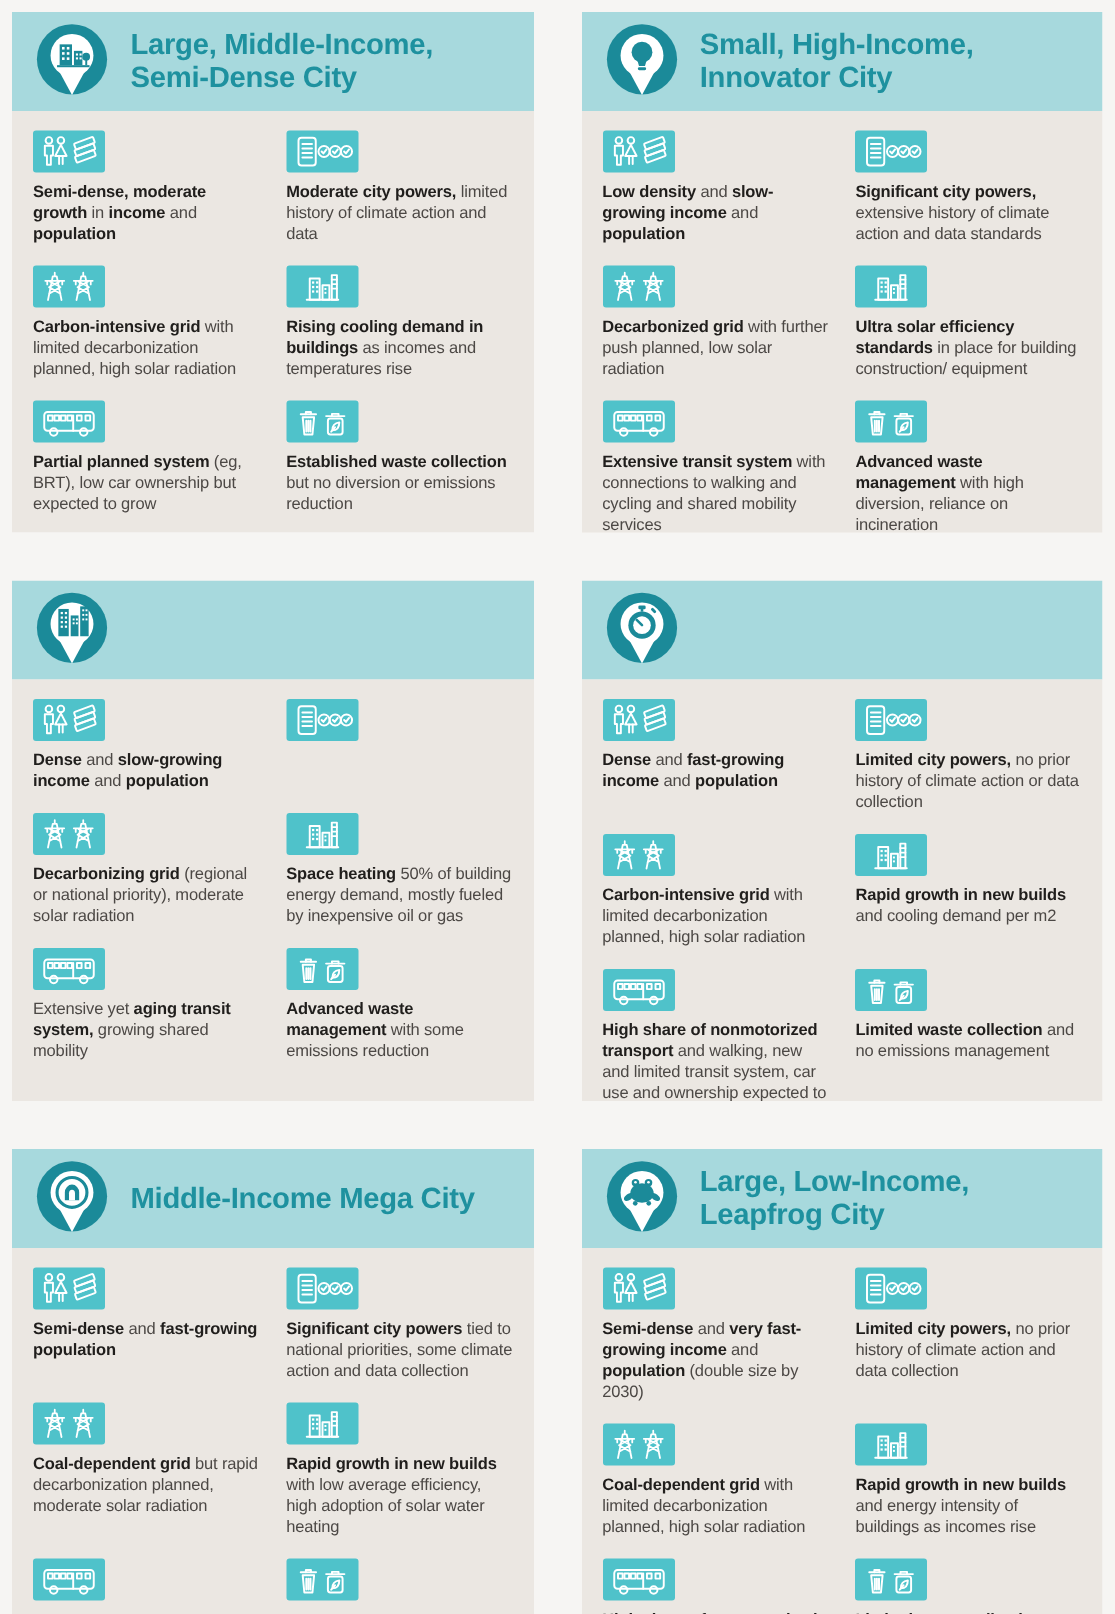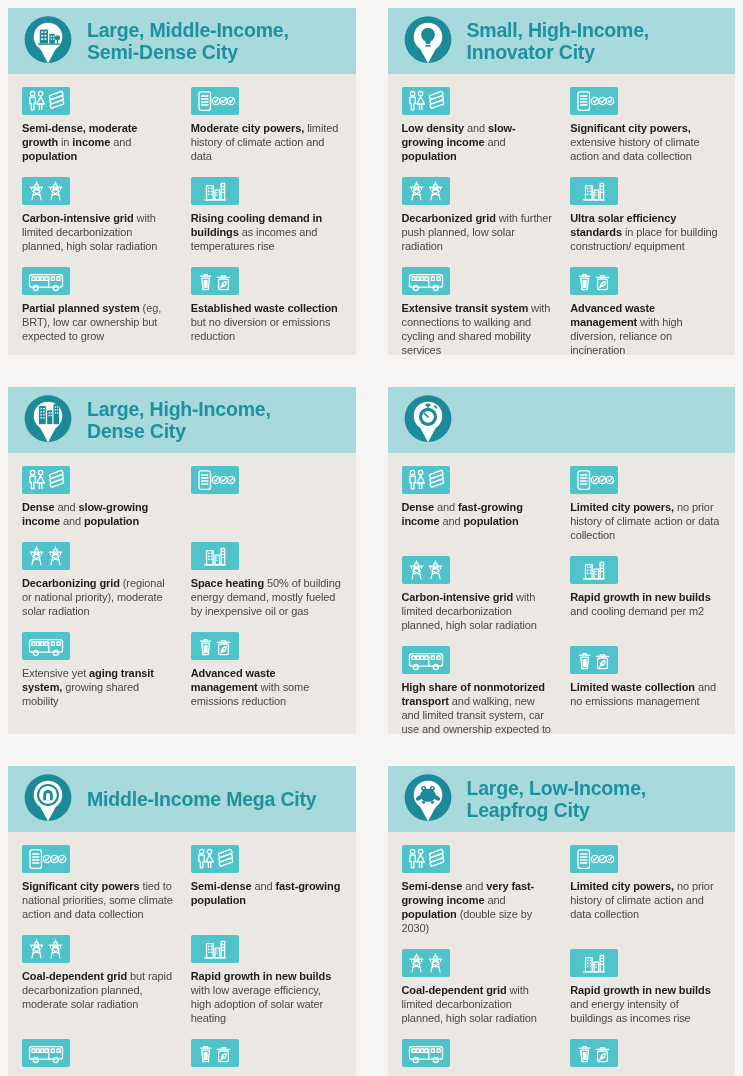--- a/index.html
+++ b/index.html
@@ -261,21 +261,21 @@
       <path d="M10.6 9 H17 M10.6 12 H17 M10.6 15 H17 M10.6 18 H17"></path>
       <circle cx="25" cy="14" r="3.7"></circle>
                 <path d="M23.4 14 l1.2 1.3 2.1-2.7"></path>
       <circle cx="32.5" cy="14" r="3.7"></circle>
                 <path d="M30.9 14 l1.2 1.3 2.1-2.7"></path>
       <circle cx="40" cy="14" r="3.7"></circle>
                 <path d="M38.4 14 l1.2 1.3 2.1-2.7"></path>
     </g>
             </svg>
           </span>
-          <p><b>Significant city powers,</b><span> extensive history of climate action and data collection</span></p>
+          <p><b>Significant city powers,</b><span> extensive history of climate action and data standards</span></p>
         </div>
         <div class="item">
           <span class="badge">
             <svg viewBox="0 0 48 28" width="48" height="28" aria-hidden="true">
     <g stroke="#ffffff" stroke-width="1.2" fill="none" stroke-linecap="round" stroke-linejoin="round">
       <path d="M10 23 L13.2 7.2 H15.8 L19 23
     M14.5 7.2 V4.8
     M8.2 10.2 H20.8 M9.5 10.2 V12.6 M19.5 10.2 V12.6
     M10.7 18.8 L18.3 14.4 M18.3 18.8 L10.7 14.4
     M11.4 13.9 L17.6 10.8 M17.6 13.9 L11.4 10.8"></path>
@@ -380,22 +380,20 @@
               <rect x="33" y="23.8" width="1.5" height="1.5"></rect>
       <rect x="37.9" y="13.8" width="1.5" height="1.5"></rect>
               <rect x="40.4" y="13.8" width="1.5" height="1.5"></rect>
       <rect x="37.9" y="17.3" width="1.5" height="1.5"></rect>
               <rect x="40.4" y="17.3" width="1.5" height="1.5"></rect>
       <rect x="37.9" y="20.8" width="1.5" height="1.5"></rect>
               <rect x="40.4" y="20.8" width="1.5" height="1.5"></rect>
     </g>
   </svg>
         </span>
-        <h2 class="card-title">Large, High-Income,
-Dense City</h2>
       </header>
       <div class="card-body">
         <div class="item">
           <span class="badge">
             <svg viewBox="0 0 48 28" width="48" height="28" aria-hidden="true">
     <g stroke="#ffffff" stroke-width="1.3" fill="none" stroke-linecap="round" stroke-linejoin="round">
       <circle cx="10.6" cy="6.6" r="2.2"></circle>
       <path d="M7.9 10.1 H13.3 V16.6 H11.9 V22.8 H9.3 V16.6 H7.9 Z"></path>
       <circle cx="18.6" cy="6.6" r="2.2"></circle>
       <path d="M18.6 9.6 L22.4 17 H14.8 Z"></path>
@@ -659,51 +657,51 @@
     <path d="M27.7 31 V25.7 a2.3 2.8 0 0 1 4.6 0 V31 Z" fill="#ffffff"></path>
   </svg>
         </span>
         <h2 class="card-title">Middle-Income Mega City</h2>
       </header>
       <div class="card-body">
         <div class="item">
           <span class="badge">
             <svg viewBox="0 0 48 28" width="48" height="28" aria-hidden="true">
     <g stroke="#ffffff" stroke-width="1.3" fill="none" stroke-linecap="round" stroke-linejoin="round">
-      <rect x="8" y="4.8" width="11.5" height="18.5" rx="2"></rect>
-      <path d="M10.6 9 H17 M10.6 12 H17 M10.6 15 H17 M10.6 18 H17"></path>
-      <circle cx="25" cy="14" r="3.7"></circle>
-                <path d="M23.4 14 l1.2 1.3 2.1-2.7"></path>
-      <circle cx="32.5" cy="14" r="3.7"></circle>
-                <path d="M30.9 14 l1.2 1.3 2.1-2.7"></path>
-      <circle cx="40" cy="14" r="3.7"></circle>
-                <path d="M38.4 14 l1.2 1.3 2.1-2.7"></path>
-    </g>
-            </svg>
-          </span>
-          <p><b>Significant city powers</b><span> tied to national priorities, some climate action and data collection</span></p>
-        </div>
-        <div class="item">
-          <span class="badge">
-            <svg viewBox="0 0 48 28" width="48" height="28" aria-hidden="true">
-    <g stroke="#ffffff" stroke-width="1.3" fill="none" stroke-linecap="round" stroke-linejoin="round">
       <circle cx="10.6" cy="6.6" r="2.2"></circle>
       <path d="M7.9 10.1 H13.3 V16.6 H11.9 V22.8 H9.3 V16.6 H7.9 Z"></path>
       <circle cx="18.6" cy="6.6" r="2.2"></circle>
       <path d="M18.6 9.6 L22.4 17 H14.8 Z"></path>
       <path d="M17.4 17 V22.4 M19.8 17 V22.4"></path>
       <g transform="rotate(-20 34 14)">
         <rect x="27" y="15.2" width="13.5" height="4.2" rx="0.8"></rect>
         <rect x="28.2" y="11" width="13.5" height="4.2" rx="0.8"></rect>
         <rect x="29.4" y="6.8" width="13.5" height="4.2" rx="0.8"></rect>
       </g>
     </g>
             </svg>
           </span>
           <p><b>Semi-dense</b><span> and </span><b>fast-growing population</b></p>
+        </div>
+        <div class="item">
+          <span class="badge">
+            <svg viewBox="0 0 48 28" width="48" height="28" aria-hidden="true">
+    <g stroke="#ffffff" stroke-width="1.3" fill="none" stroke-linecap="round" stroke-linejoin="round">
+      <rect x="8" y="4.8" width="11.5" height="18.5" rx="2"></rect>
+      <path d="M10.6 9 H17 M10.6 12 H17 M10.6 15 H17 M10.6 18 H17"></path>
+      <circle cx="25" cy="14" r="3.7"></circle>
+                <path d="M23.4 14 l1.2 1.3 2.1-2.7"></path>
+      <circle cx="32.5" cy="14" r="3.7"></circle>
+                <path d="M30.9 14 l1.2 1.3 2.1-2.7"></path>
+      <circle cx="40" cy="14" r="3.7"></circle>
+                <path d="M38.4 14 l1.2 1.3 2.1-2.7"></path>
+    </g>
+            </svg>
+          </span>
+          <p><b>Significant city powers</b><span> tied to national priorities, some climate action and data collection</span></p>
         </div>
         <div class="item">
           <span class="badge">
             <svg viewBox="0 0 48 28" width="48" height="28" aria-hidden="true">
     <g stroke="#ffffff" stroke-width="1.2" fill="none" stroke-linecap="round" stroke-linejoin="round">
       <path d="M10 23 L13.2 7.2 H15.8 L19 23
     M14.5 7.2 V4.8
     M8.2 10.2 H20.8 M9.5 10.2 V12.6 M19.5 10.2 V12.6
     M10.7 18.8 L18.3 14.4 M18.3 18.8 L10.7 14.4
     M11.4 13.9 L17.6 10.8 M17.6 13.9 L11.4 10.8"></path>

